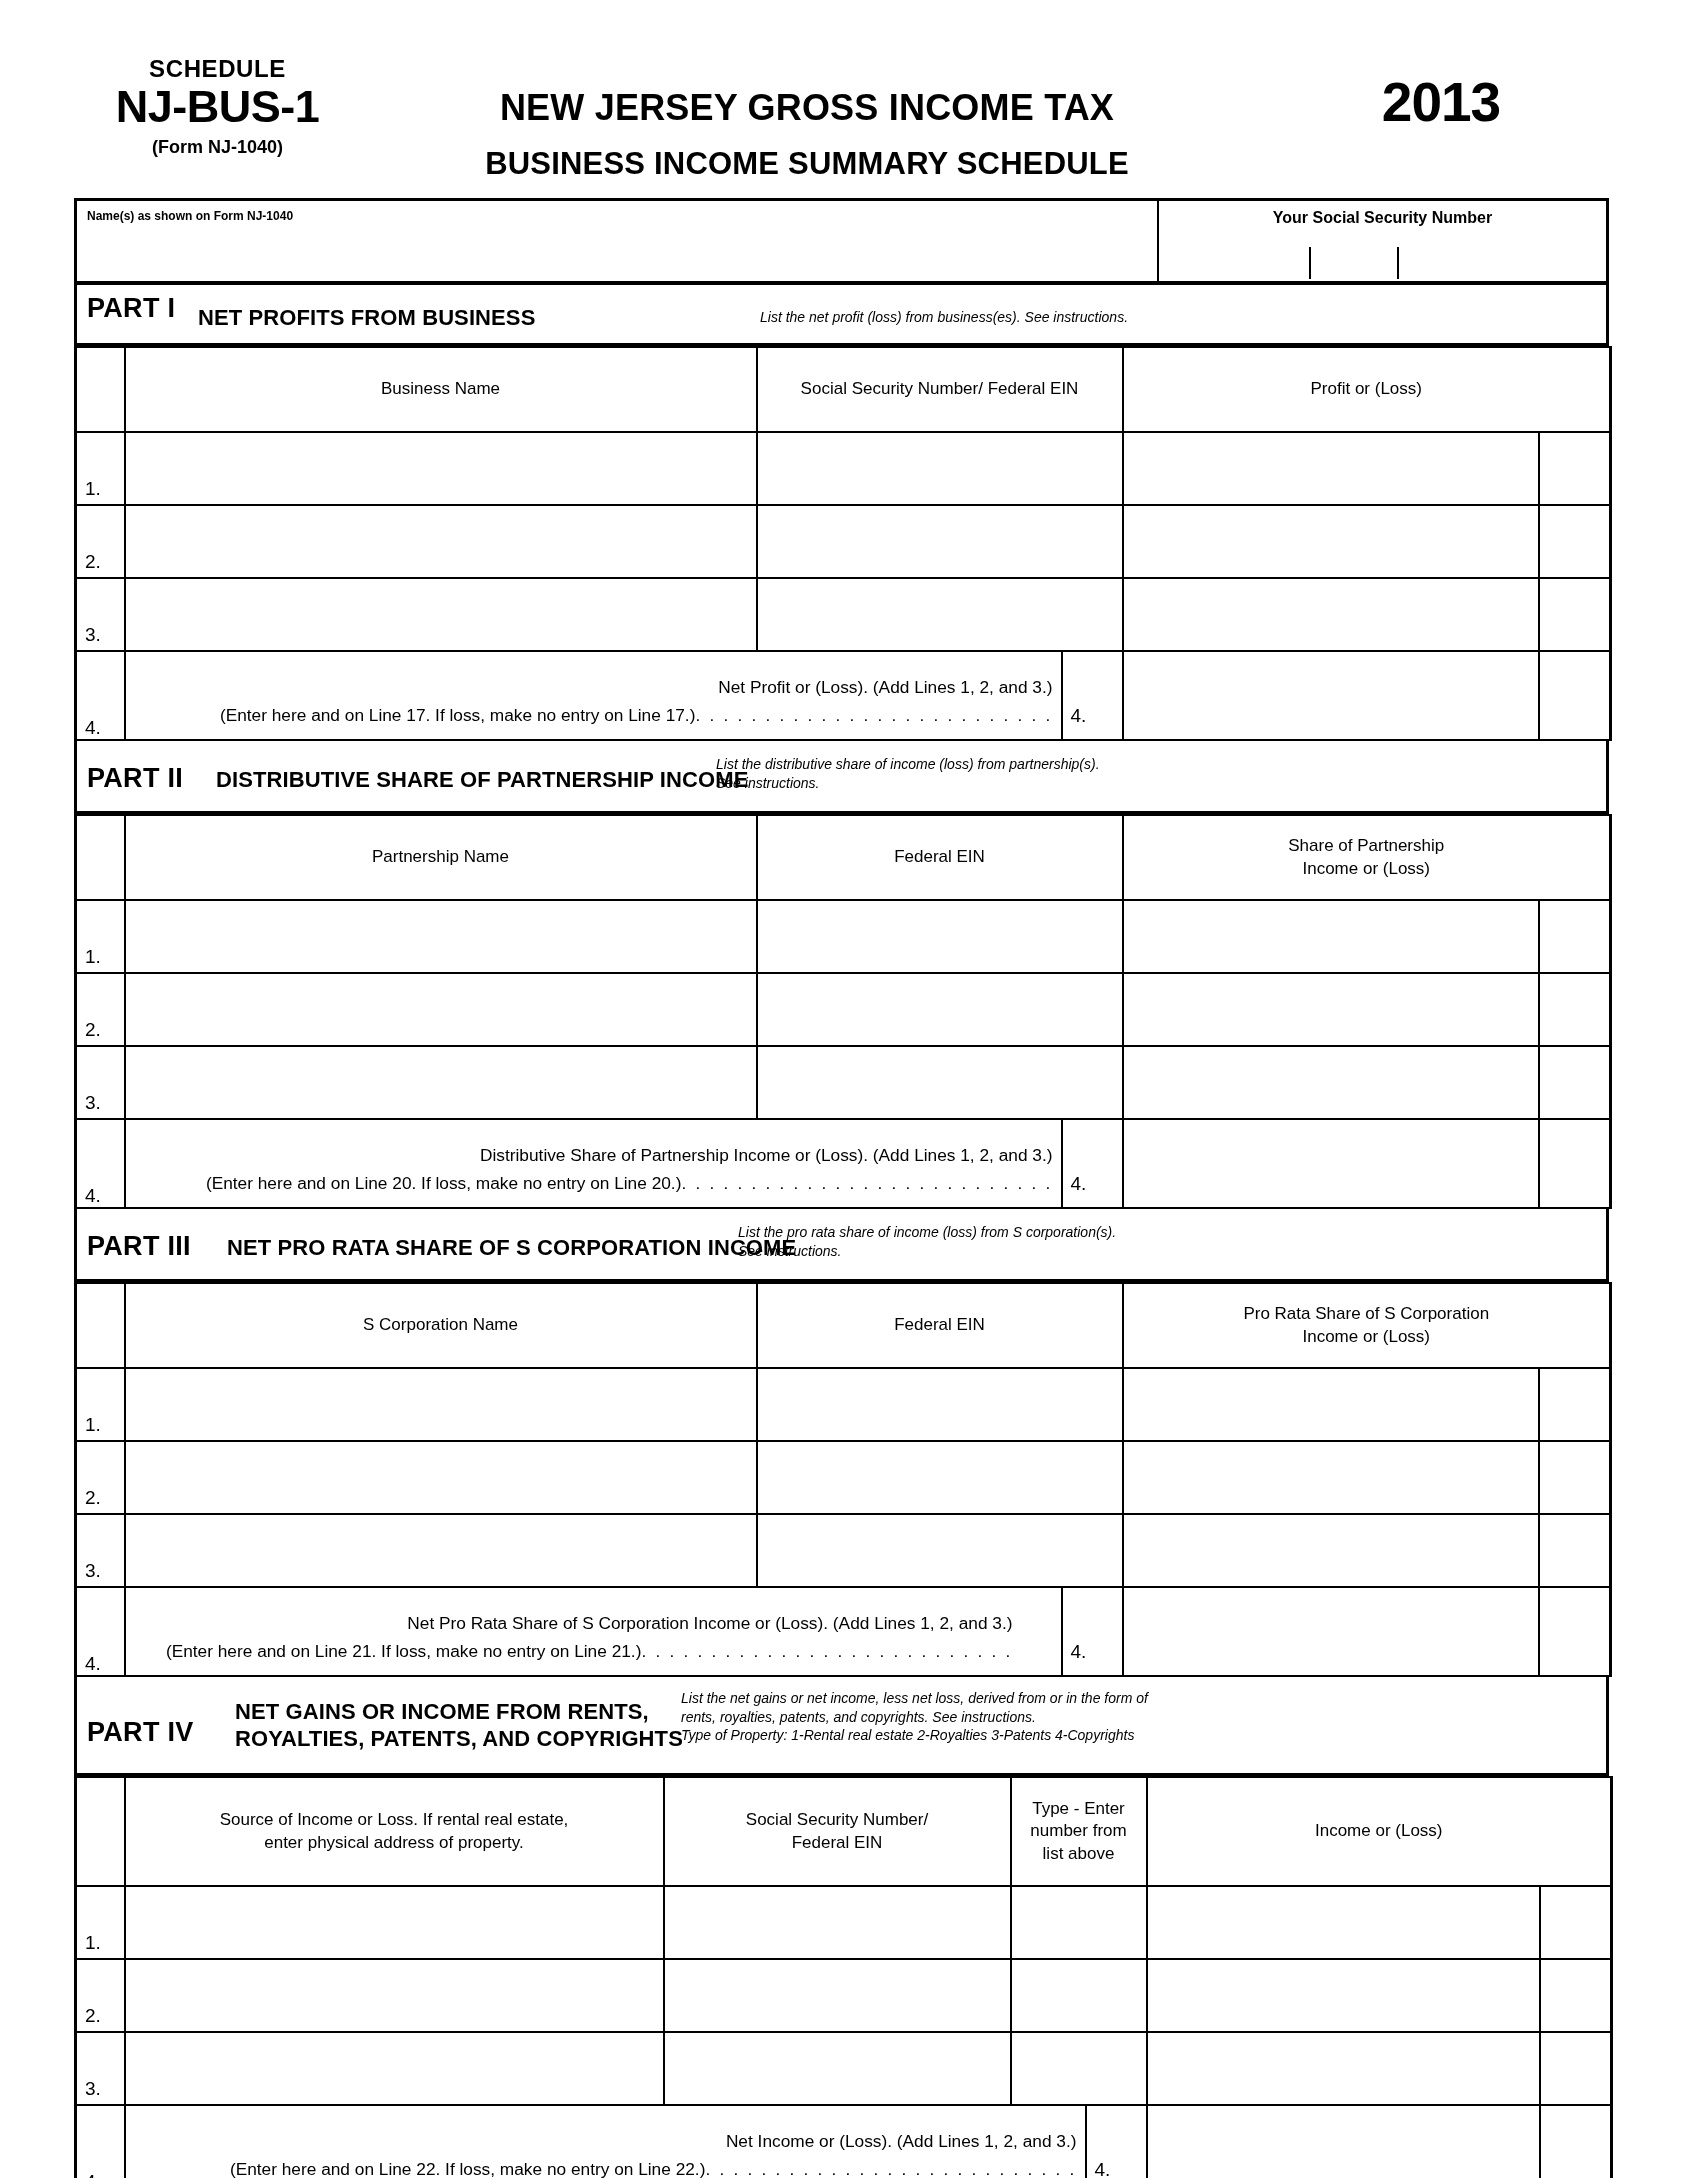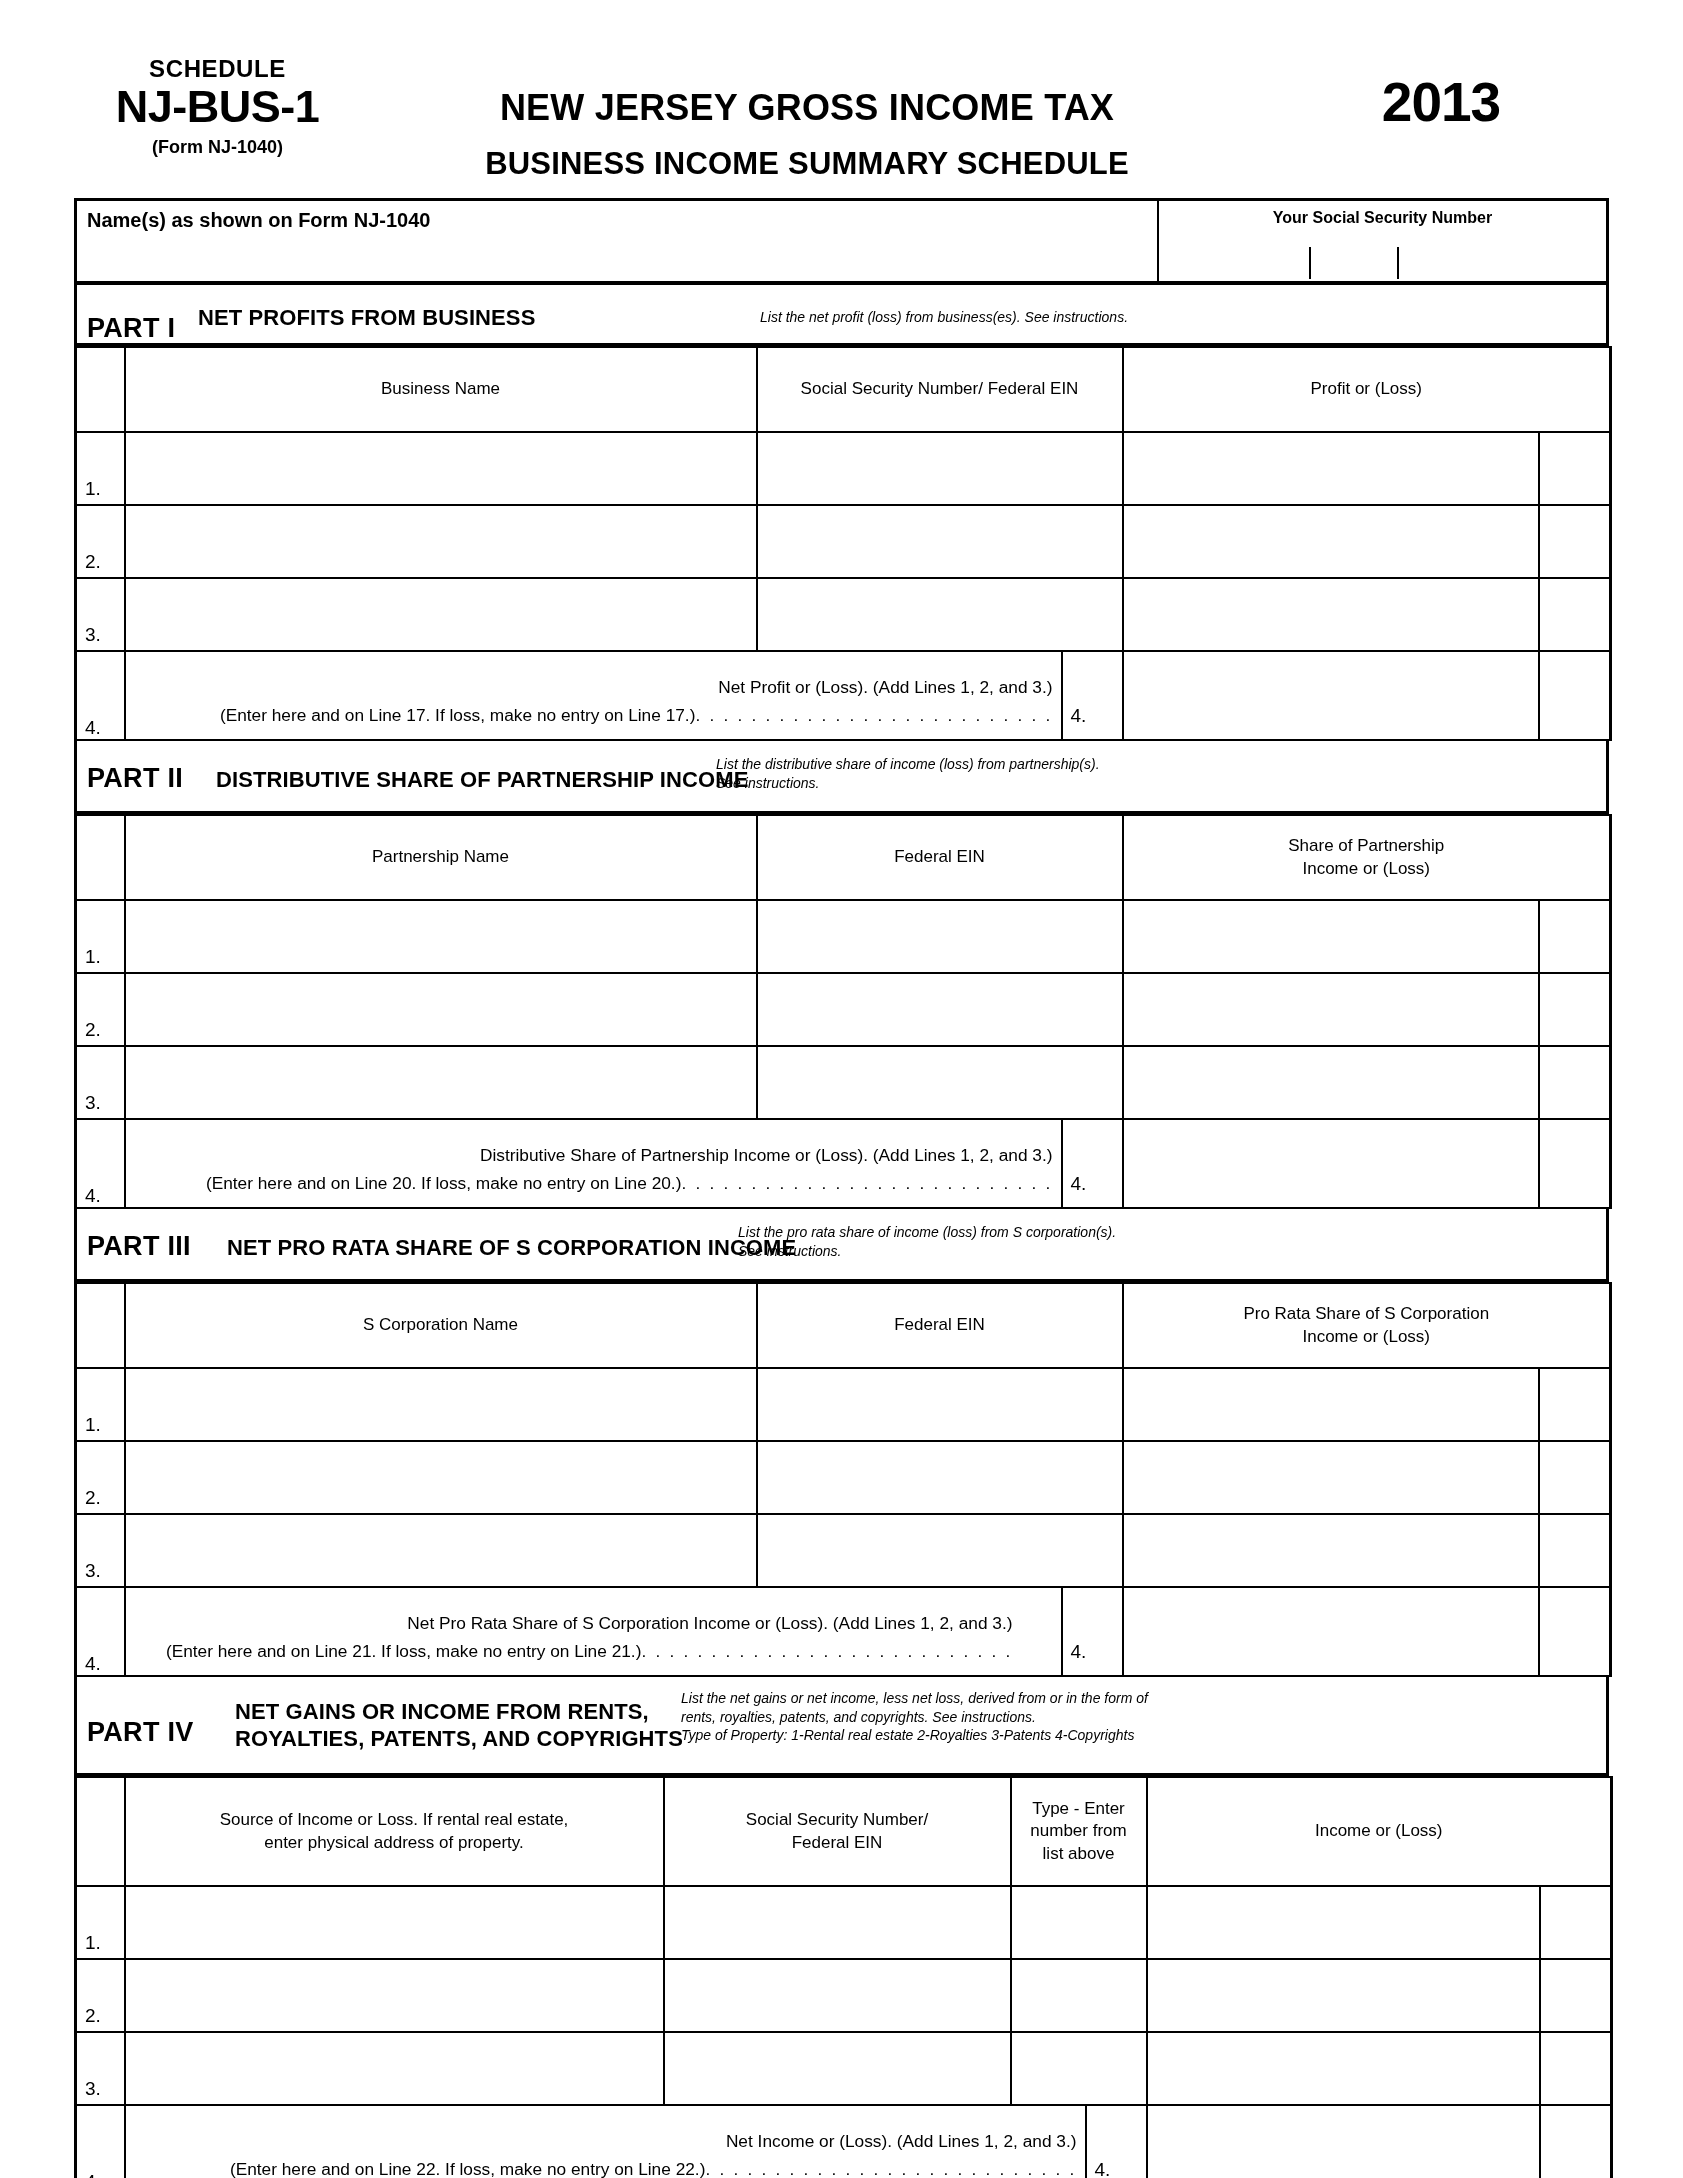--- a/index.html
+++ b/index.html
@@ -26,21 +26,21 @@
         font-size:55px;font-weight:bold;letter-spacing:-1px;line-height:1;}
 
   
   .frame{position:absolute;left:74px;top:198px;width:1535px;}
 
   
   .namebox{position:relative;box-sizing:border-box;height:87px;
            border:3px solid #000;border-bottom-width:4px;display:flex;}
   .namecell{box-sizing:border-box;width:1082px;border-right:2px solid #000;position:relative;}
   .sscell{box-sizing:border-box;flex:1;position:relative;}
-  .namelbl{position:absolute;left:10px;top:8px;font-size:20px;font-weight:bold;}
+  .namelbl{position:absolute;left:10px;top:8px;font-size:12px;font-weight:bold;}
   .sslbl{position:absolute;left:0;right:0;top:8px;text-align:center;font-size:16px;font-weight:bold;}
   .sstick{position:absolute;width:2px;background:#000;top:46px;height:32px;}
   .sstick.a{left:150px;}
   .sstick.b{left:238px;}
 
   
   .partband{box-sizing:border-box;position:relative;
             border-left:3px solid #000;border-right:3px solid #000;border-bottom:3px solid #000;
             background:#fff;}
   .partband.tall{height:61px;}
@@ -93,21 +93,21 @@
         <span class="namelbl">Name(s) as shown on Form NJ-1040</span>
       </div>
       <div class="sscell">
         <span class="sslbl">Your Social Security Number</span>
         <span class="sstick a"></span>
         <span class="sstick b"></span>
       </div>
     </div>
 
     <div class="partband tall">
-      <span class="part-no" style="top:28px;">PART I</span>
+      <span class="part-no" style="top:8px;">PART I</span>
       <span class="part-name" style="left:121px;top:20px;">NET PROFITS FROM BUSINESS</span>
       <span class="part-desc" style="left:683px;top:23px;">List the net profit (loss) from business(es).  See instructions.</span>
     </div>
 
     <table class="grid">
       <colgroup>
           <col style="width:49px">
           <col style="width:632px">
           <col style="width:366px">
           <col style="width:488px">

